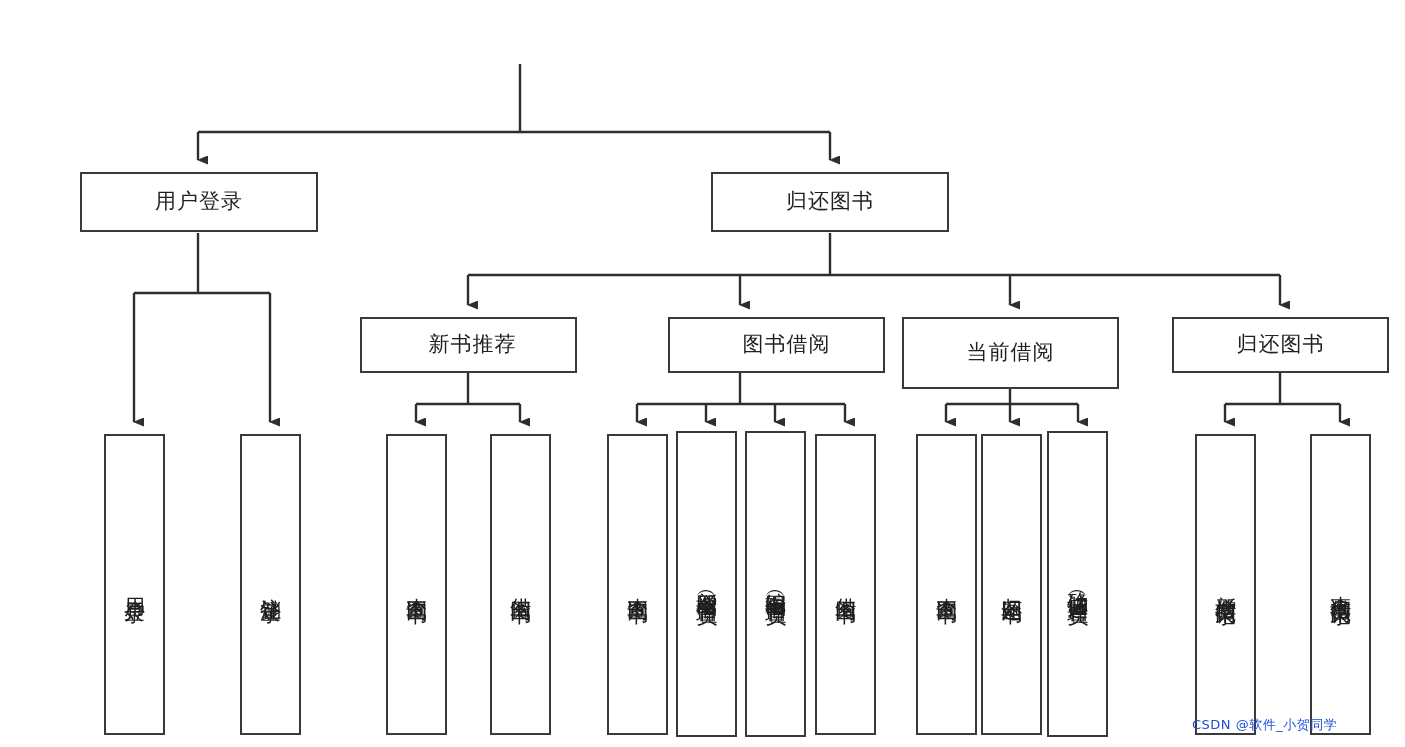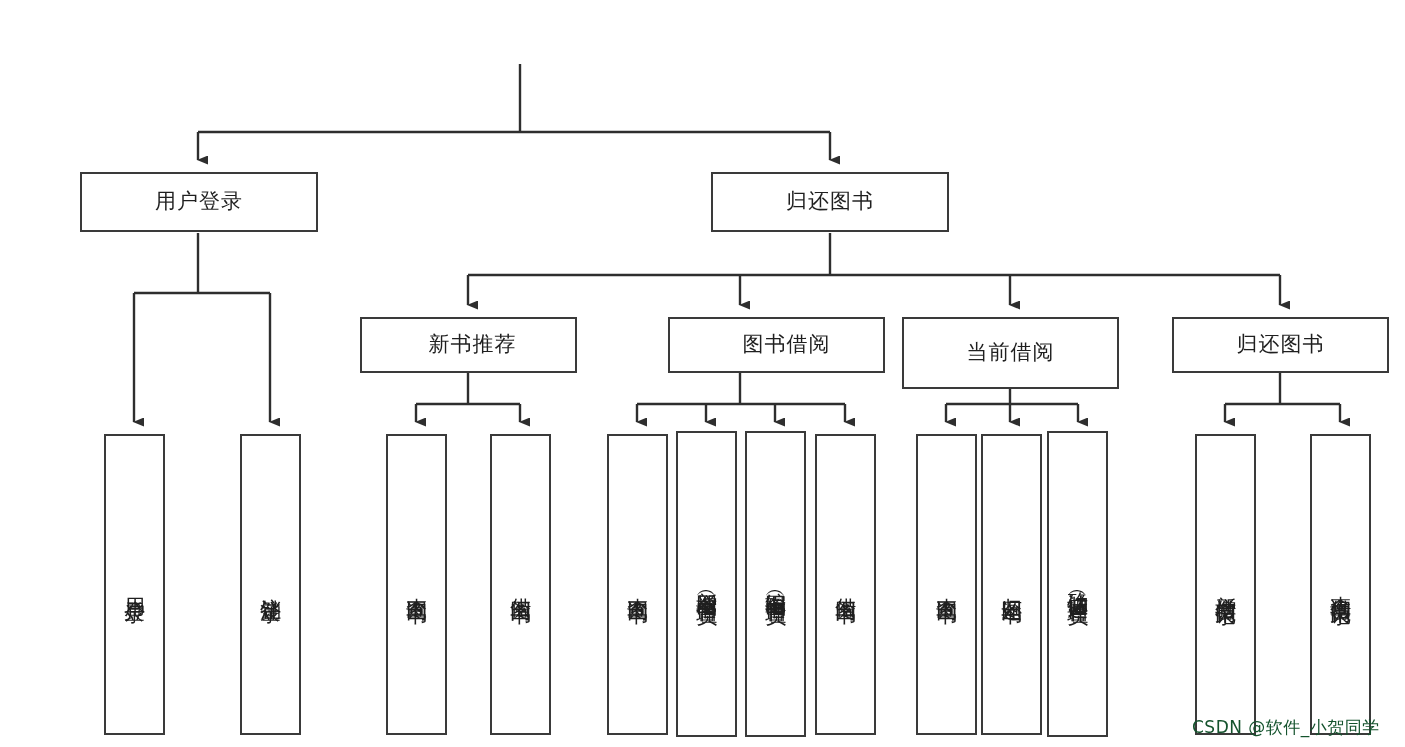--- a/index.html
+++ b/index.html
@@ -52,22 +52,22 @@
   .node.vert .vtext {
     writing-mode: vertical-rl;
     text-orientation: upright;
     white-space: nowrap;
   }
   #root-node {
     font-size: 22px;
   }
   .watermark {
     position: absolute;
-    font-size: 17px;
-    color: #14532d;
+    font-size: 13px;
+    color: #1d4ed8;
     white-space: nowrap;
     letter-spacing: 0.5px;
   }
 </style>
 </head>
 <body>
 
 <div id="canvas">
 
   <svg class="edges" viewBox="0 0 1405 747">

